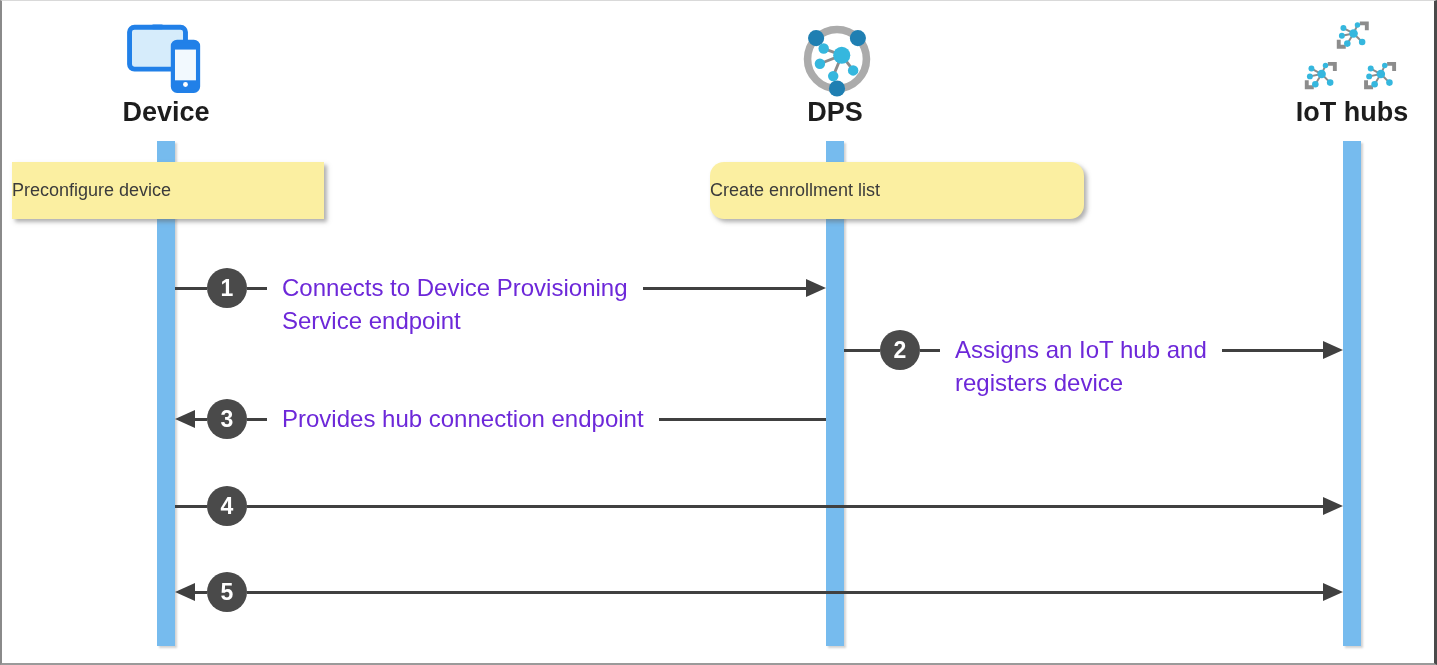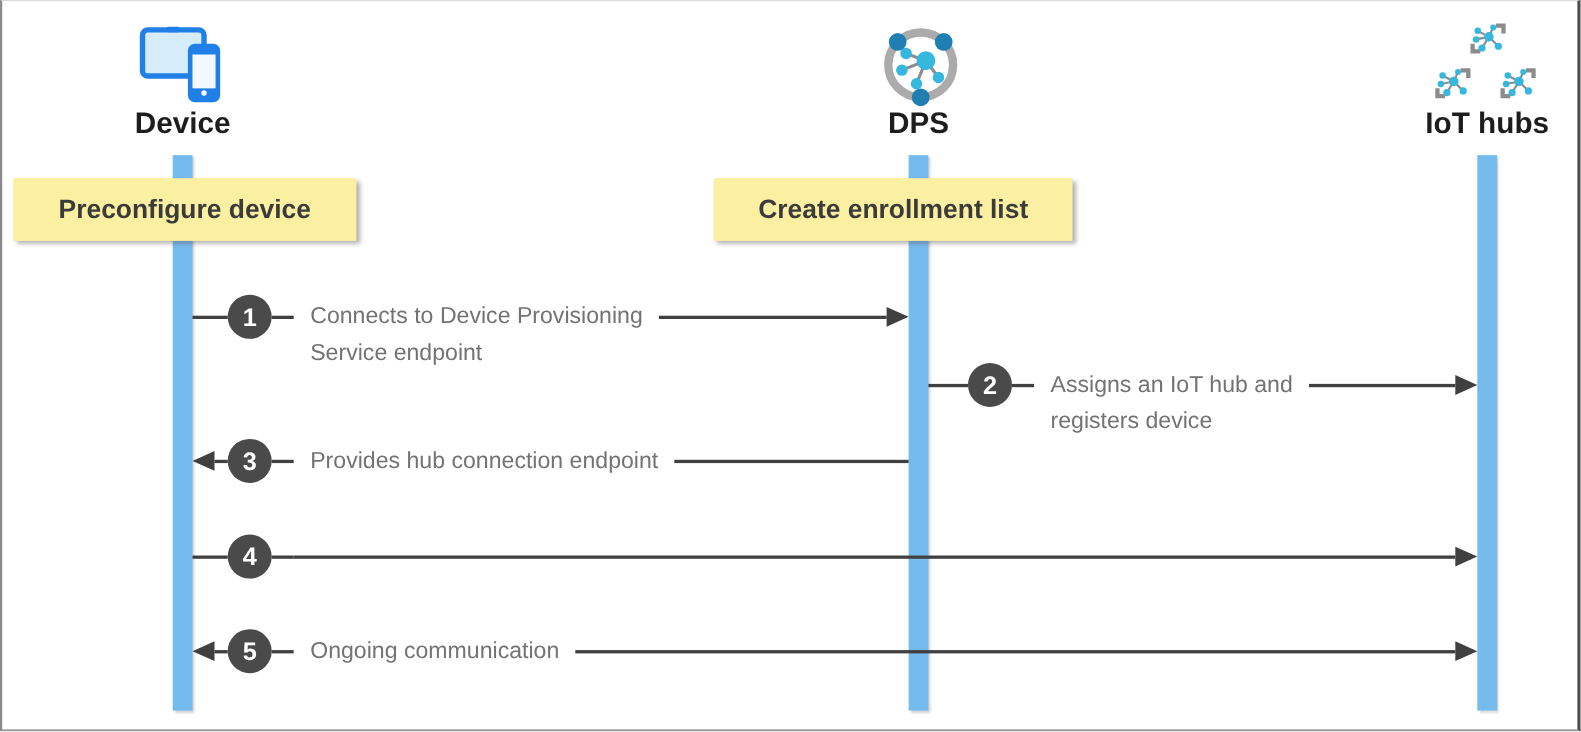--- a/index.html
+++ b/index.html
@@ -22,39 +22,39 @@
   }
   .lifeline {
     position:absolute; width:18px; top:140px; height:505px;
     background:#76BBEE;
     box-shadow:2px 2px 2px rgba(0,0,0,0.18);
   }
   .note {
     position:absolute; top:161px; height:57px;
     background:#FBEFA1;
     box-shadow:3px 3px 4px rgba(100,100,100,0.5);
-    display:flex; align-items:center; justify-content:center;
-    font-size:24px; color:#3B3B3B;font-weight:bold;
+    display:flex; align-items:center; justify-content:flex-start;
+    font-size:18px; color:#3B3B3B;
   }
   .msg-row {
     position:absolute; height:40px;
     display:flex; align-items:center;
   }
   .seg { height:3px; background:#404040; flex-shrink:0; }
   .seg-grow { height:3px; background:#404040; flex-grow:1; }
   .badge {
     width:40px; height:40px; border-radius:50%;
     background:#4A4A4A; color:#fff;
     display:flex; align-items:center; justify-content:center;
     font-size:23px; font-weight:bold; flex-shrink:0;
   }
   .msg-text {
     align-self:flex-start; margin-top:3px;
     padding:0 15px;
-    font-size:21px; line-height:33px; color:#737373;
+    font-size:24px; line-height:33px; color:#6d28d9;
     white-space:pre-line; flex-shrink:0;
   }
   .arrow-right {
     width:0; height:0; flex-shrink:0;
     border-top:9px solid transparent; border-bottom:9px solid transparent;
     border-left:20px solid #404040;
   }
   .arrow-left {
     width:0; height:0; flex-shrink:0;
     border-top:9px solid transparent; border-bottom:9px solid transparent;
@@ -128,21 +128,21 @@
   <div class="actor-label" style="left:64px; top:96px;">Device</div>
   <div class="actor-label" style="left:1250px; top:96px;">IoT hubs</div>
 
   <div class="lifeline" style="left:155px;"></div>
   <div class="lifeline" style="left:824px;"></div>
   <div class="lifeline" style="left:1341px;"></div>
 
   <div class="note" style="left:10px; width:312px;">
     <span>Preconfigure device</span>
   </div>
-  <div class="note" style="left:647px; width:326px;">
+  <div class="note" style="left:708px; width:374px;border-radius:14px;">
     <span>Create enrollment list</span>
   </div>
 
   <div class="msg-row" style="left:173px; top:267px; width:651px;">
     <div class="seg" style="width:32px;"></div>
     <div class="badge">1</div>
     <div class="seg" style="width:20px;"></div>
     <div class="msg-text">Connects to Device Provisioning
 Service endpoint</div>
     <div class="seg-grow"></div>
@@ -174,18 +174,17 @@
     <div class="seg" style="width:20px;"></div>
     <div class="seg-grow"></div>
     <div class="arrow-right"></div>
   </div>
 
   <div class="msg-row" style="left:173px; top:571px; width:1168px;">
     <div class="arrow-left"></div>
     <div class="seg" style="width:12px;"></div>
     <div class="badge">5</div>
     <div class="seg" style="width:20px;"></div>
-    <div class="msg-text">Ongoing communication</div>
     <div class="seg-grow"></div>
     <div class="arrow-right"></div>
   </div>
 
 </div>
 
 </body></html>

